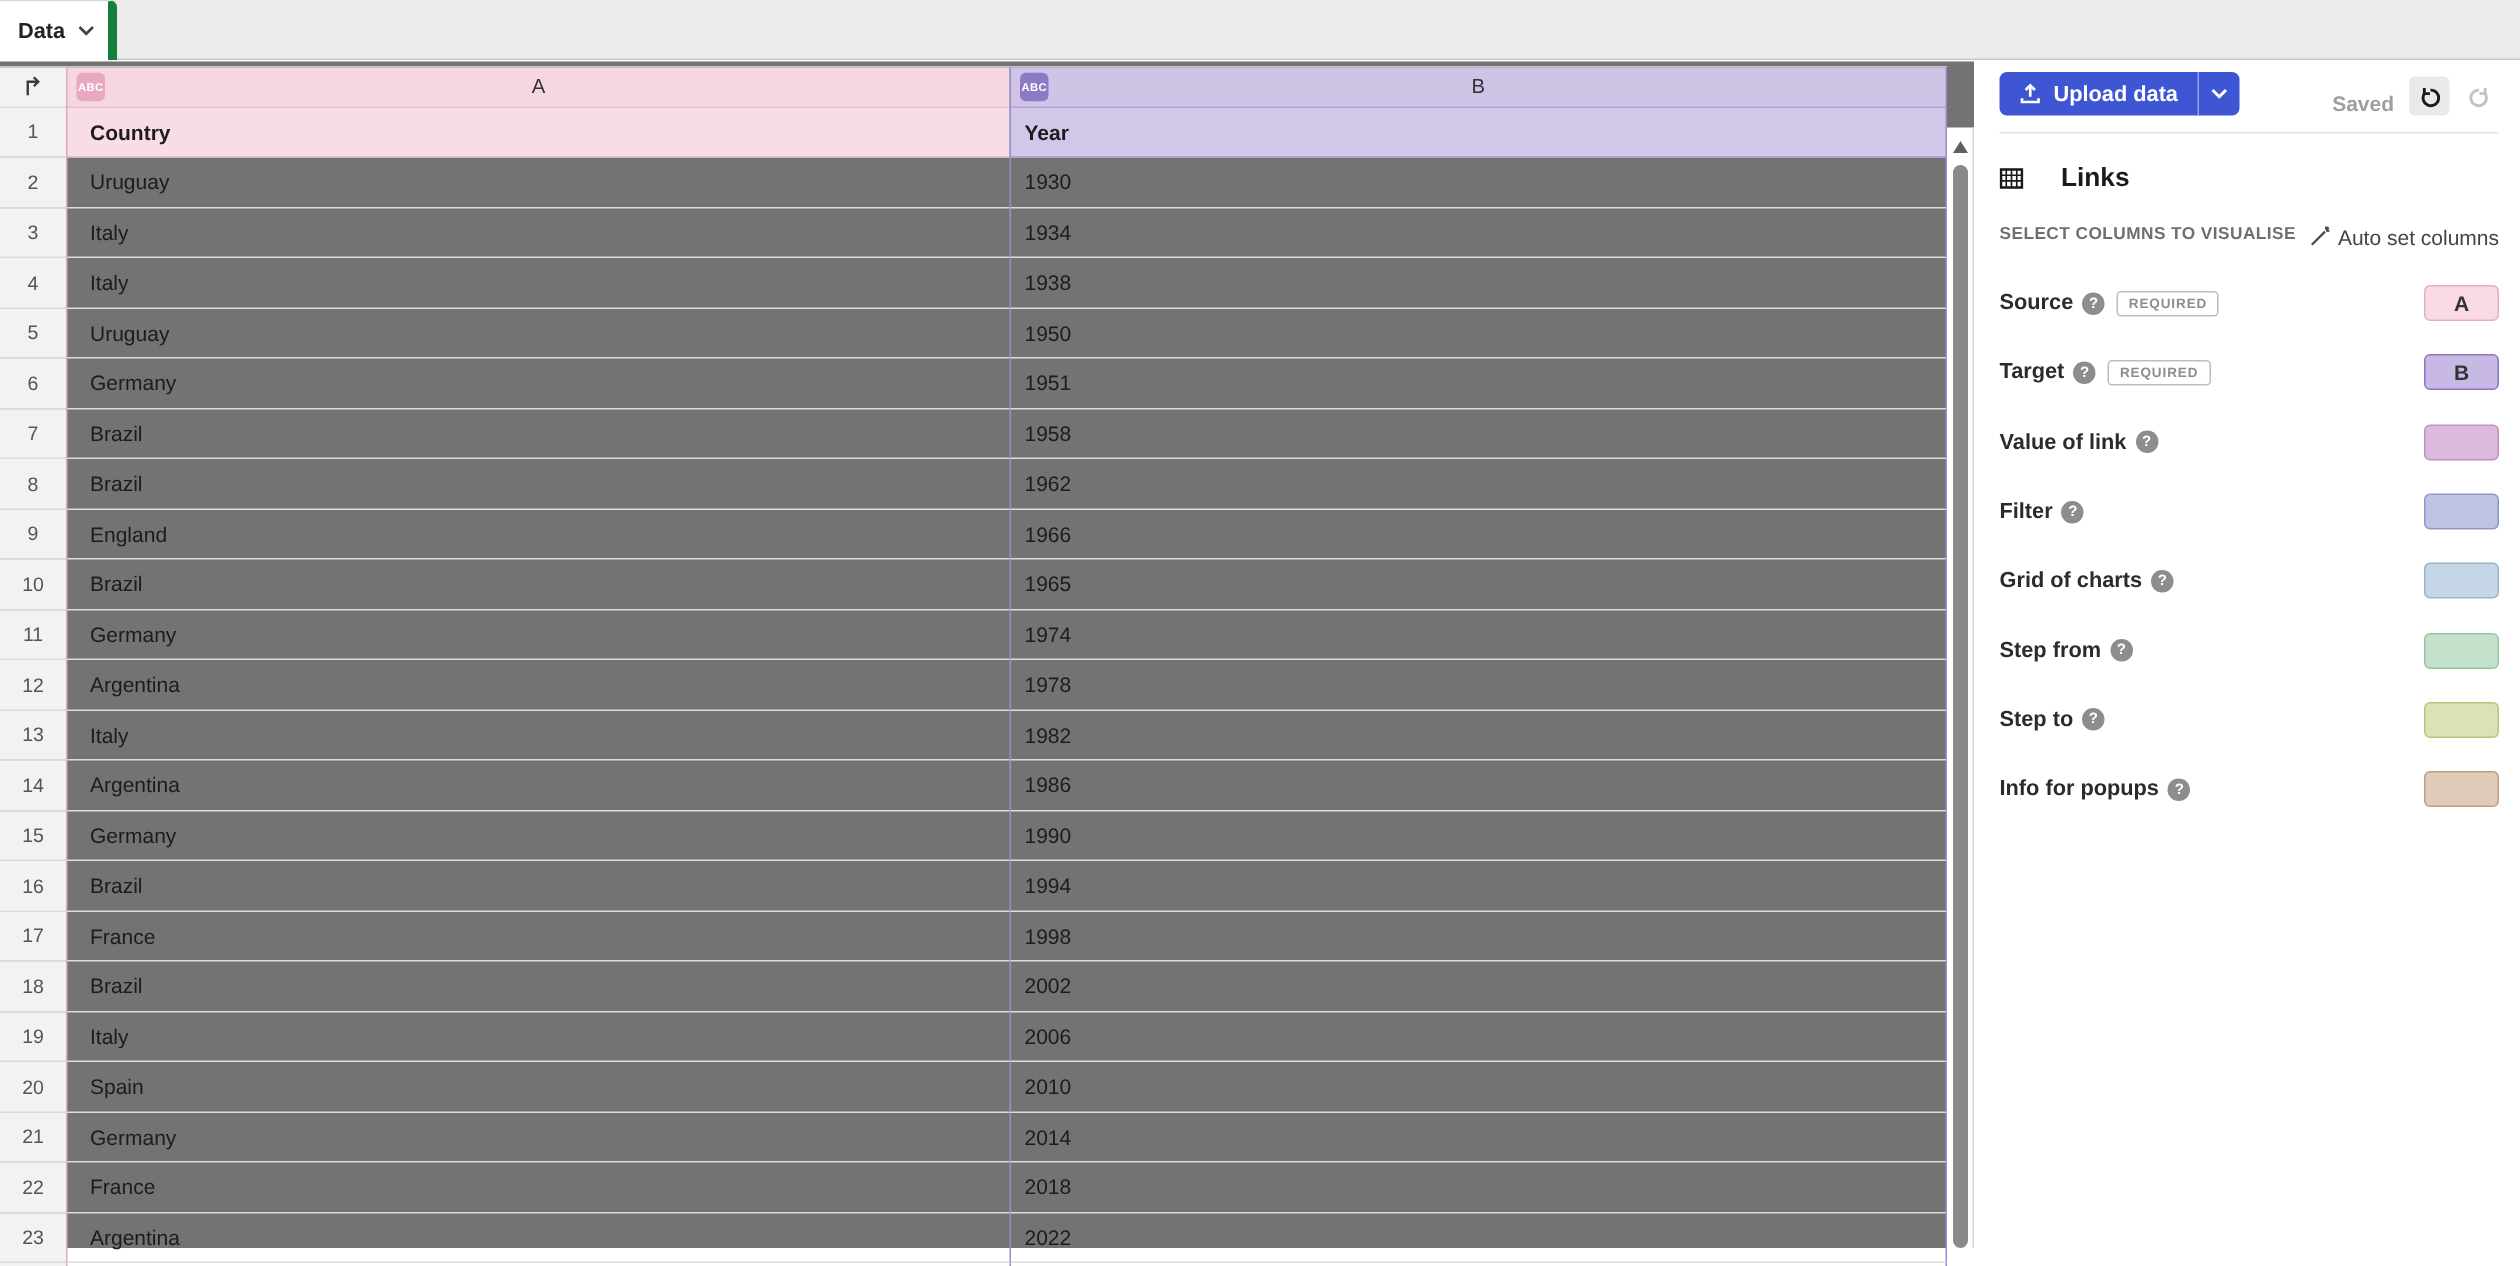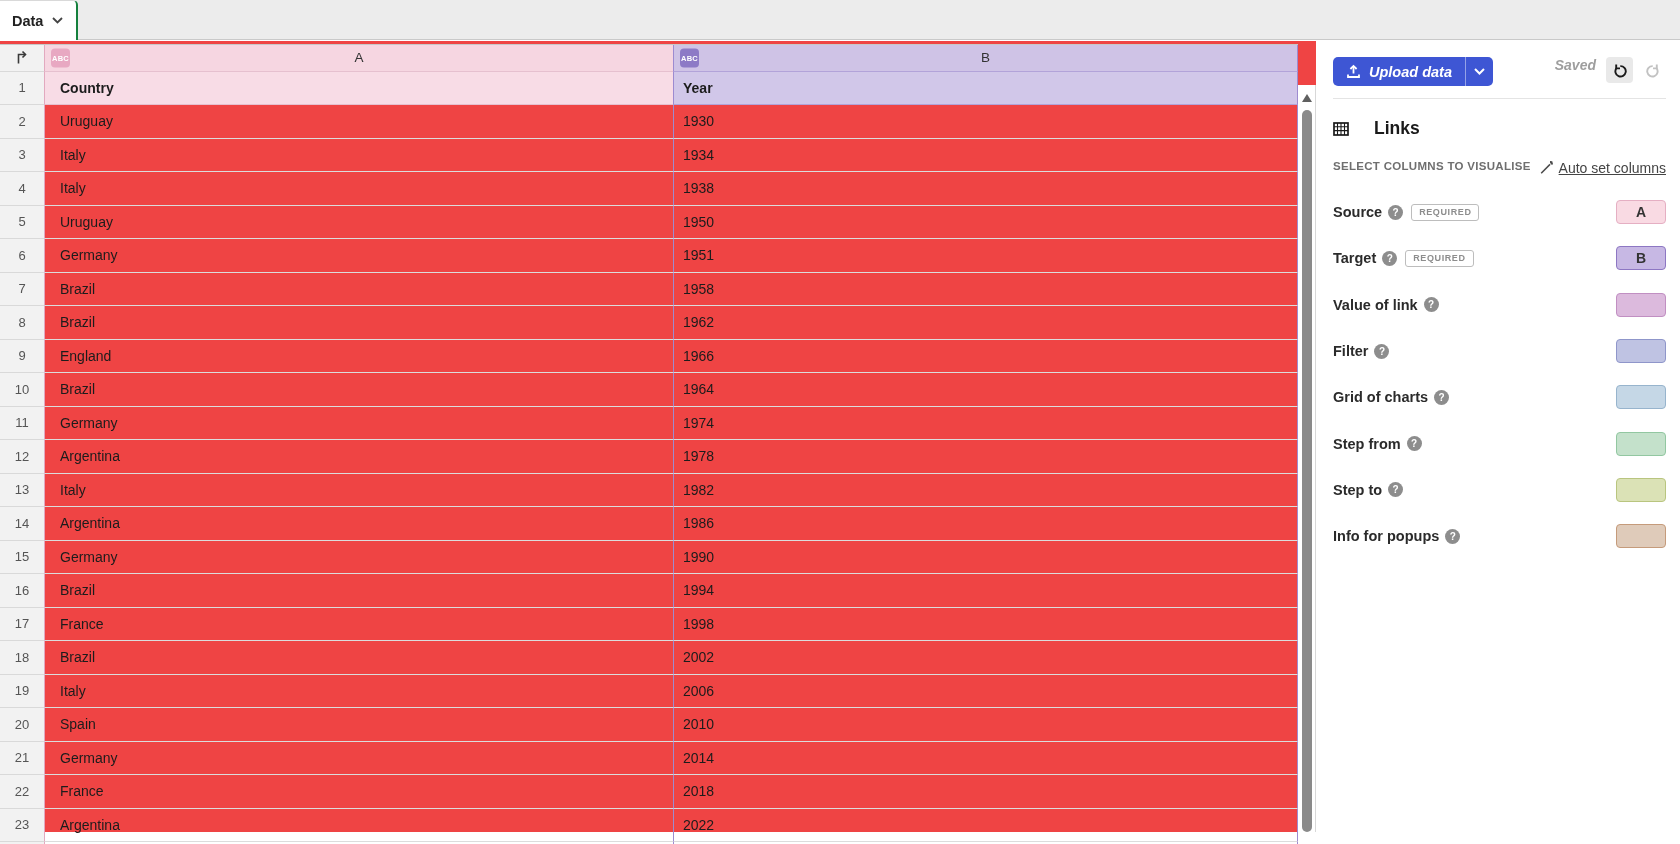--- a/index.html
+++ b/index.html
@@ -3,27 +3,27 @@
 <meta charset="utf-8">
 <style>
   * { box-sizing: border-box; margin: 0; padding: 0; }
   html, body { width: 1680px; height: 844px; overflow: hidden; background: #fff;
                font-family: "Liberation Sans", sans-serif; }
 
   
   .tabbar { position: absolute; top: 0; left: 0; right: 0; height: 40px;
             background: #ececec; border-bottom: 1px solid #c9c9c9; }
   .tab { position: absolute; left: 0; top: 0; width: 78px; height: 40px;
-         background: #fff; border-right: 2px solid #15803d; border-top: 1px solid #d9d9d9;
+         background: #fff; border-right: 6px solid #15803d; border-top: 1px solid #d9d9d9;
          border-top-right-radius: 5px; display: flex; align-items: center;
          padding-left: 12px; gap: 9px; cursor: pointer; }
   .tab-label { font-size: 14.5px; font-weight: bold; color: #222; }
 
   
-  .sheet { position: absolute; top: 41px; left: 0; width: 1316px; bottom: 12px; background: #ef4444; }
+  .sheet { position: absolute; top: 41px; left: 0; width: 1316px; bottom: 12px; background: #737373; }
   .grid { position: absolute; top: 3px; left: 0; width: 1298px; border-top: 1px solid #c8c8c8; }
   .srow { display: flex; width: 1298px; height: 33.5px; }
   .srow.hdr { height: 26.5px; }
   .cell { display: flex; align-items: center; font-size: 14px; color: #1c1c1c;
           border-bottom: 1px solid #dcdcdc; position: relative; }
   .gutter { width: 44px; justify-content: center; background: #f2f2f2;
             color: #555; font-size: 13px; border-bottom-color: #d9d9d9; }
   .ca { width: 629px; padding-left: 15px; border-left: 1px solid var(--a-border); }
   .cb { width: 625px; padding-left: 9px; border-left: 1px solid var(--b-border);
         border-right: 1px solid var(--b-border); }
@@ -44,40 +44,40 @@
              background: #fff; border-right: 1px solid #d8d8d8; }
   .varrow { position: absolute; top: 9px; left: 4px; width: 0; height: 0;
             border-left: 5px solid transparent; border-right: 5px solid transparent;
             border-bottom: 8px solid #606060; cursor: pointer; }
   .vthumb { position: absolute; top: 25px; left: 4px; width: 10px; bottom: 0;
             background: #8a8a8a; border-radius: 5px; cursor: grab; }
 
   
   .panel { position: absolute; left: 1316px; top: 41px; right: 0; bottom: 0;
            background: #fff; padding: 0 14px 0 17px; }
-  .toolbar-row { display: flex; align-items: flex-start; margin-top: 16px; height: 30px; font-style: italic; }
+  .toolbar-row { display: flex; align-items: flex-end; margin-top: 6px; height: 30px; }
   .upload-group { display: flex; height: 29px; border-radius: 5px; overflow: hidden;
                   background: var(--accent); color: #fff; cursor: pointer; }
   .upload-main { display: flex; align-items: center; gap: 8px; padding: 0 13px;
                  font-weight: bold; font-size: 14.5px;
                  border-right: 1px solid rgba(255,255,255,.45); }
   .upload-caret { width: 27px; display: flex; align-items: center; justify-content: center; }
   .spacer { flex: 1; }
   .saved { color: #9e9e9e; font-size: 14px; font-weight: 600; margin-right: 10px; }
   .hist-btn { width: 27px; height: 26px; border-radius: 4px; display: flex;
               align-items: center; justify-content: center; cursor: pointer; }
   .undo { background: #e9e9e9; margin-right: 6px; }
   .panel-divider { height: 1px; background: #e4e4e4; margin-top: 11px; }
   .links-heading { margin-top: 19px; display: flex; align-items: center; gap: 25px;
                    font-size: 17.5px; font-weight: bold; color: #1a1a1a; }
   .select-row { margin-top: 21px; display: flex; }
   .select-label { flex: 1; font-size: 11.5px; font-weight: bold; color: #6f6f6f;
                   letter-spacing: .3px; }
   .auto-set { display: flex; align-items: center; gap: 5px; cursor: pointer; }
-  .auto-set a { font-size: 14px; color: #444; text-decoration: underline; }
+  .auto-set a { font-size: 14px; color: #444; }
   .bindings { margin-top: 13px; }
   .bind-row { height: 46.3px; display: flex; align-items: center; }
   .bind-label { font-weight: bold; font-size: 14.5px; color: #2b2b2b; }
   .q-icon { width: 15px; height: 15px; border-radius: 50%; background: #8d8d8d;
             color: #fff; font-size: 10px; font-weight: bold; display: flex;
             align-items: center; justify-content: center; margin-left: 6px; cursor: pointer; }
   .req-pill { margin-left: 8px; border: 1px solid #bdbdbd; border-radius: 3px;
               padding: 2px 7px 3px; font-size: 9px; font-weight: bold; color: #8d8d8d;
               letter-spacing: .6px; }
   .bind-box { margin-left: auto; width: 50px; height: 24px; border-radius: 4px;
@@ -161,21 +161,21 @@
           <div class="cell cb">1962</div>
         </div>
         <div class="srow">
           <div class="cell gutter">9</div>
           <div class="cell ca">England</div>
           <div class="cell cb">1966</div>
         </div>
         <div class="srow">
           <div class="cell gutter">10</div>
           <div class="cell ca">Brazil</div>
-          <div class="cell cb">1964</div>
+          <div class="cell cb">1965</div>
         </div>
         <div class="srow">
           <div class="cell gutter">11</div>
           <div class="cell ca">Germany</div>
           <div class="cell cb">1974</div>
         </div>
         <div class="srow">
           <div class="cell gutter">12</div>
           <div class="cell ca">Argentina</div>
           <div class="cell cb">1978</div>

